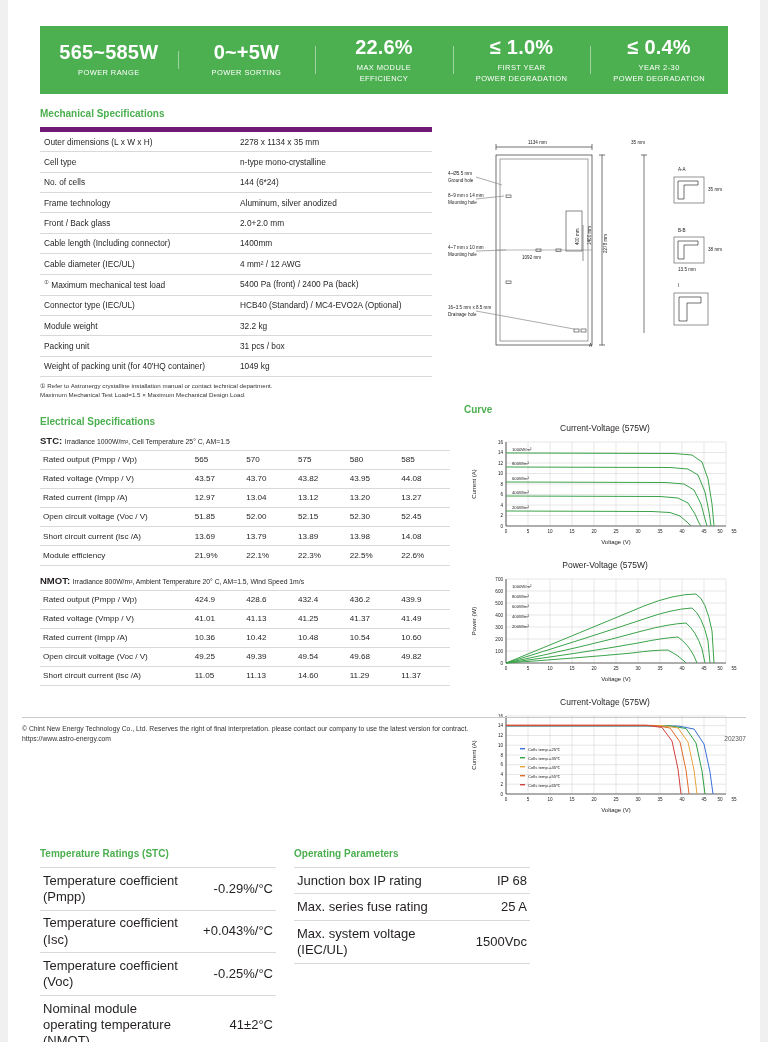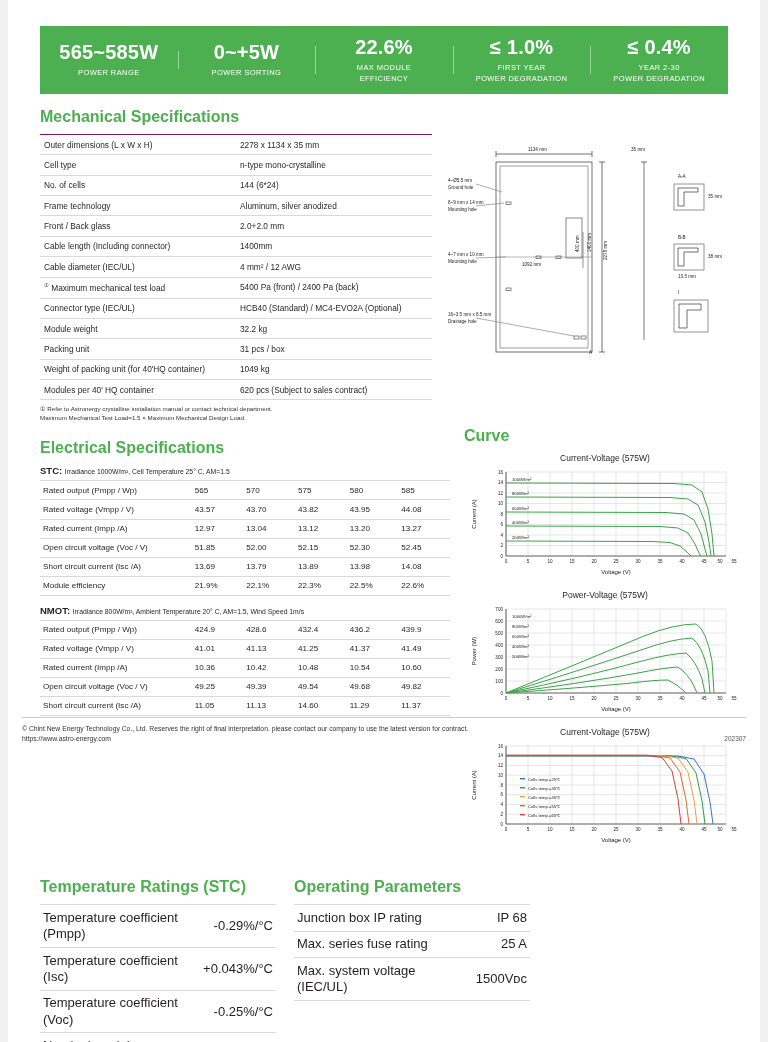--- a/index.html
+++ b/index.html
@@ -33,39 +33,39 @@
     content:"";
     position:absolute; left:0; top:14px; bottom:14px;
     width:1px; background:rgba(255,255,255,0.45);
   }
   .banner-val { font-size:20px; font-weight:bold; letter-spacing:.2px; line-height:1.1; }
   .banner-lbl { font-size:7.5px; margin-top:5px; line-height:1.35; letter-spacing:.4px; }
 
   
   .sec-title {
     color:#4caf50;
-    font-size:16px;
+    font-size:10px;
     font-weight:bold;
     margin:14px 0 8px 0;
   }
 
   
   .cols { display:flex; gap:14px; }
   .col-l { width:430px; }
   .col-r { flex:1; }
 
   
   table.spec { width:100%; border-collapse:collapse; font-size:8.3px; }
   table.spec td {
     border-bottom:1px solid #d9d9d9;
     padding:4.5px 4px;
     vertical-align:middle;
     line-height:1.25;
   }
-  table.spec tr:first-child td { border-top:1px solid #701a75; }
+  table.spec tr:first-child td { border-top:5px solid #701a75; }
   table.spec td.k { width:50%; }
   table.spec td.v { width:50%; }
   .note {
     font-size:6.2px; color:#333; line-height:1.45; margin-top:5px;
   }
 
   
   .subhead { font-size:9.5px; font-weight:bold; margin:6px 0 4px 0; }
   .subhead span.small { font-weight:normal; font-size:6.8px; }
   table.elec { width:100%; border-collapse:collapse; font-size:8.1px; }
@@ -195,24 +195,20 @@
               <td class="k">Module weight</td>
               <td class="v">32.2 kg</td>
             </tr>
           <tr>
               <td class="k">Packing unit</td>
               <td class="v">31 pcs / box</td>
             </tr>
           <tr>
               <td class="k">Weight of packing unit (for 40'HQ container)</td>
               <td class="v">1049 kg</td>
-            </tr>
-          <tr>
-              <td class="k">Modules per 40' HQ container</td>
-              <td class="v">620 pcs (Subject to sales contract)</td>
             </tr>
         </tbody>
       </table>
       <div class="note" style="white-space:pre-line">① Refer to Astronergy crystalline installation manual or contact technical department.
 Maximum Mechanical Test Load=1.5 × Maximum Mechanical Design Load.</div>
     </div>
 
     <div class="col-r">
       <div class="drawing">
         <svg width="300" height="230" viewBox="0 0 300 230" xmlns="http://www.w3.org/2000/svg">

